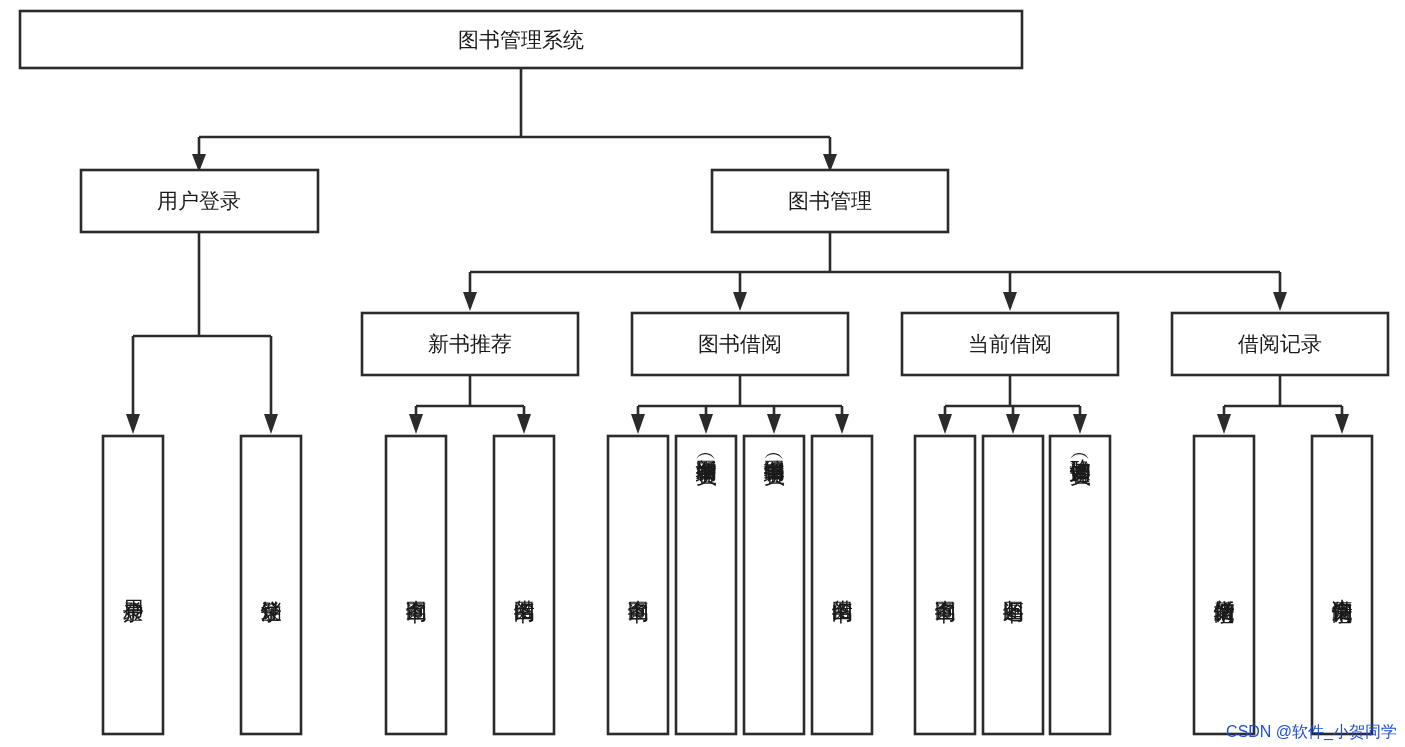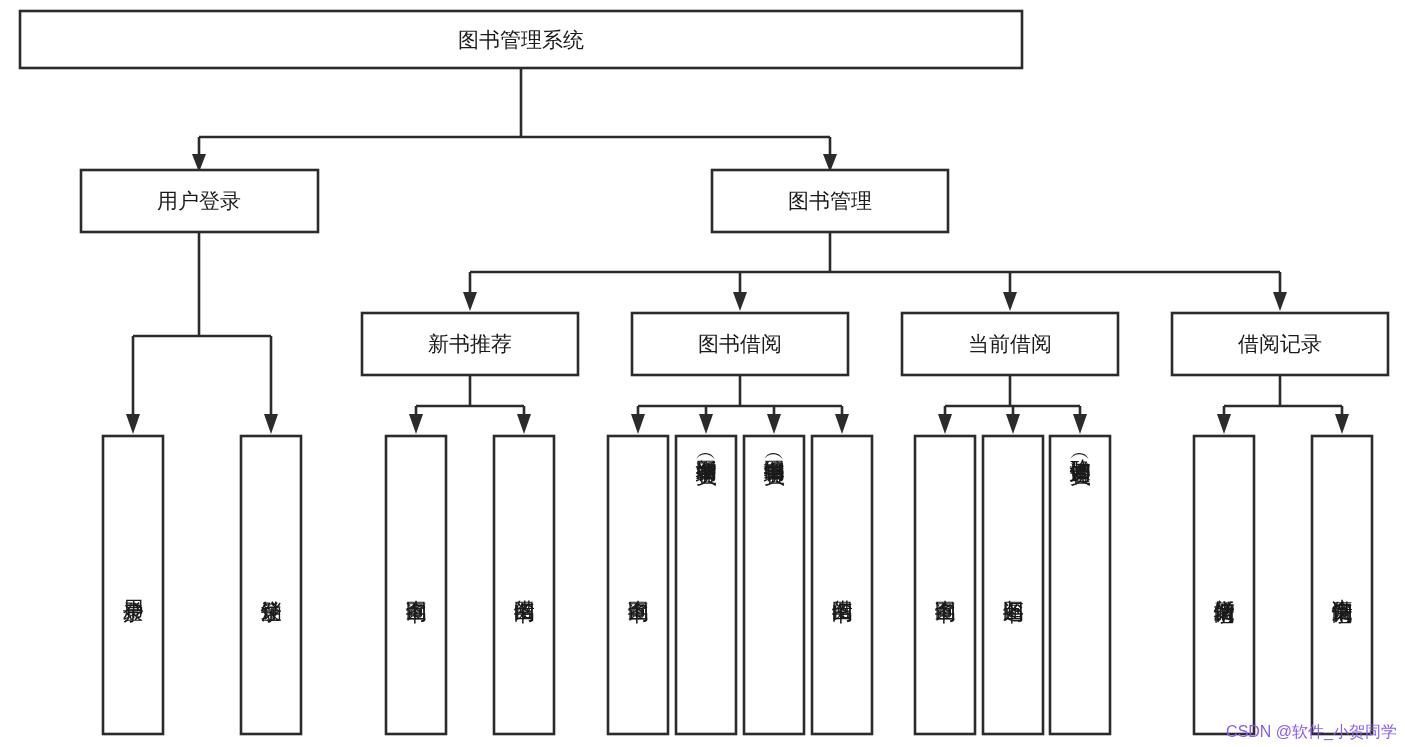--- a/index.html
+++ b/index.html
@@ -11,21 +11,21 @@
   .edge{stroke:#2b2b2b;stroke-width:2.6;fill:none;}
   .arrow-head{fill:#2b2b2b;stroke:none;}
   .node-label-h{font-family:"Liberation Sans","DejaVu Sans",sans-serif;
       font-size:21px;fill:#1a1a1a;text-anchor:middle;dominant-baseline:middle;}
   .leaf-label{position:absolute;display:flex;align-items:center;
       justify-content:center;writing-mode:vertical-rl;text-orientation:upright;
       font-family:"Liberation Sans","DejaVu Sans",sans-serif;
       font-size:21px;line-height:1.16;color:#1a1a1a;letter-spacing:1px;
       white-space:nowrap;pointer-events:none;}
   .watermark{position:absolute;right:8px;bottom:4px;font-size:16px;
-      color:#8b5cf6;font-family:"Liberation Sans","DejaVu Sans",sans-serif;
+      color:#1d4ed8;font-family:"Liberation Sans","DejaVu Sans",sans-serif;
       white-space:nowrap;}
 </style>
 </head>
 <body>
 
 <div id="diagram-root">
 
   <svg id="flow" viewBox="0 0 1405 747">
 
     <g>

